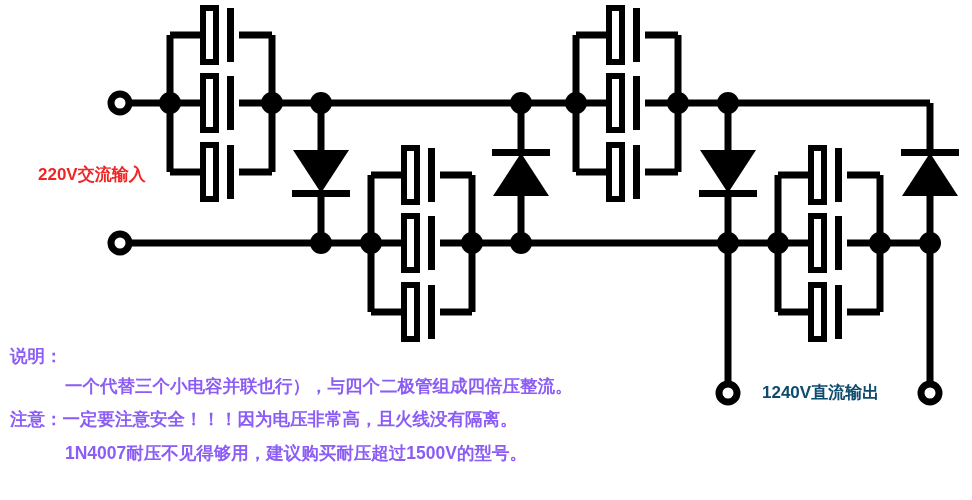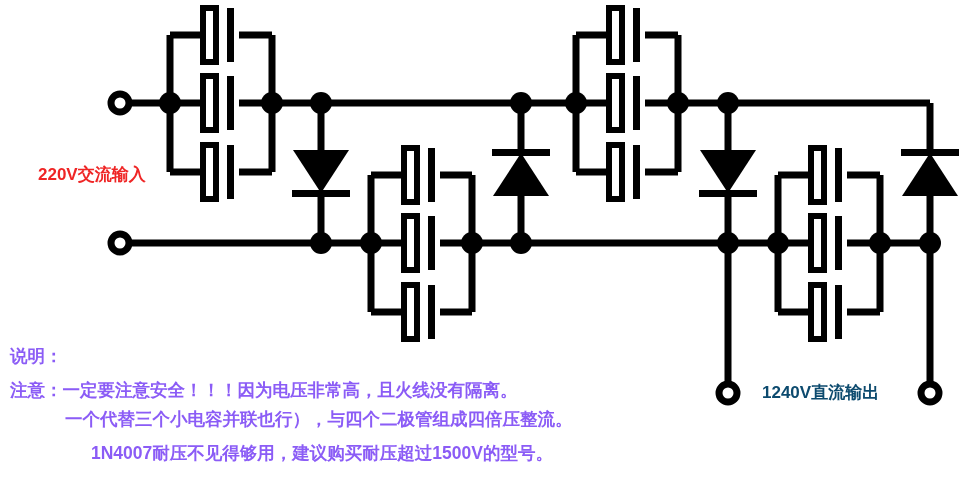--- a/index.html
+++ b/index.html
@@ -22,21 +22,21 @@
     font-size:17.5px;
     font-weight:bold;
     color:#8b5cf6;
     line-height:1.0;
     white-space:pre;
     letter-spacing:0px;
   }
   .note-line.l1{margin-left:10px;margin-top:8px;}
   .note-line.l2{margin-left:65px;margin-top:12px;}
   .note-line.l3{margin-left:10px;margin-top:16px;}
-  .note-line.l4{margin-left:91px;margin-top:16px;}
+  .note-line.l4{margin-left:65px;margin-top:16px;}
   .lbl-ac{
     position:absolute;
     left:38px;top:163px;
     font-size:17px;font-weight:bold;color:#ef2525;
     white-space:nowrap;
   }
   .lbl-dc{
     position:absolute;
     left:762px;top:381px;
     font-size:17px;font-weight:bold;color:#0c4a6e;
@@ -209,25 +209,25 @@
     </g>
   </svg>
 
   <div class="lbl-ac">220V交流输入</div>
   <div class="lbl-dc">1240V直流输出</div>
 
   <div class="notes">
     <div class="note-line l1">
       <span>说明：</span>
     </div>
+    <div class="note-line l2">
+      <span>一个代替三个小电容并联也行），与四个二极管组成四倍压整流。</span>
+    </div>
     <div class="note-line l3">
       <span>注意：</span>
       <span>一定要注意安全！！！因为电压非常高，且火线没有隔离。</span>
     </div>
-    <div class="note-line l2">
-      <span>一个代替三个小电容并联也行），与四个二极管组成四倍压整流。</span>
-    </div>
     <div class="note-line l4">
       <span>1N4007耐压不见得够用，建议购买耐压超过1500V的型号。</span>
     </div>
   </div>
 
 </div>
 
 </body></html>

